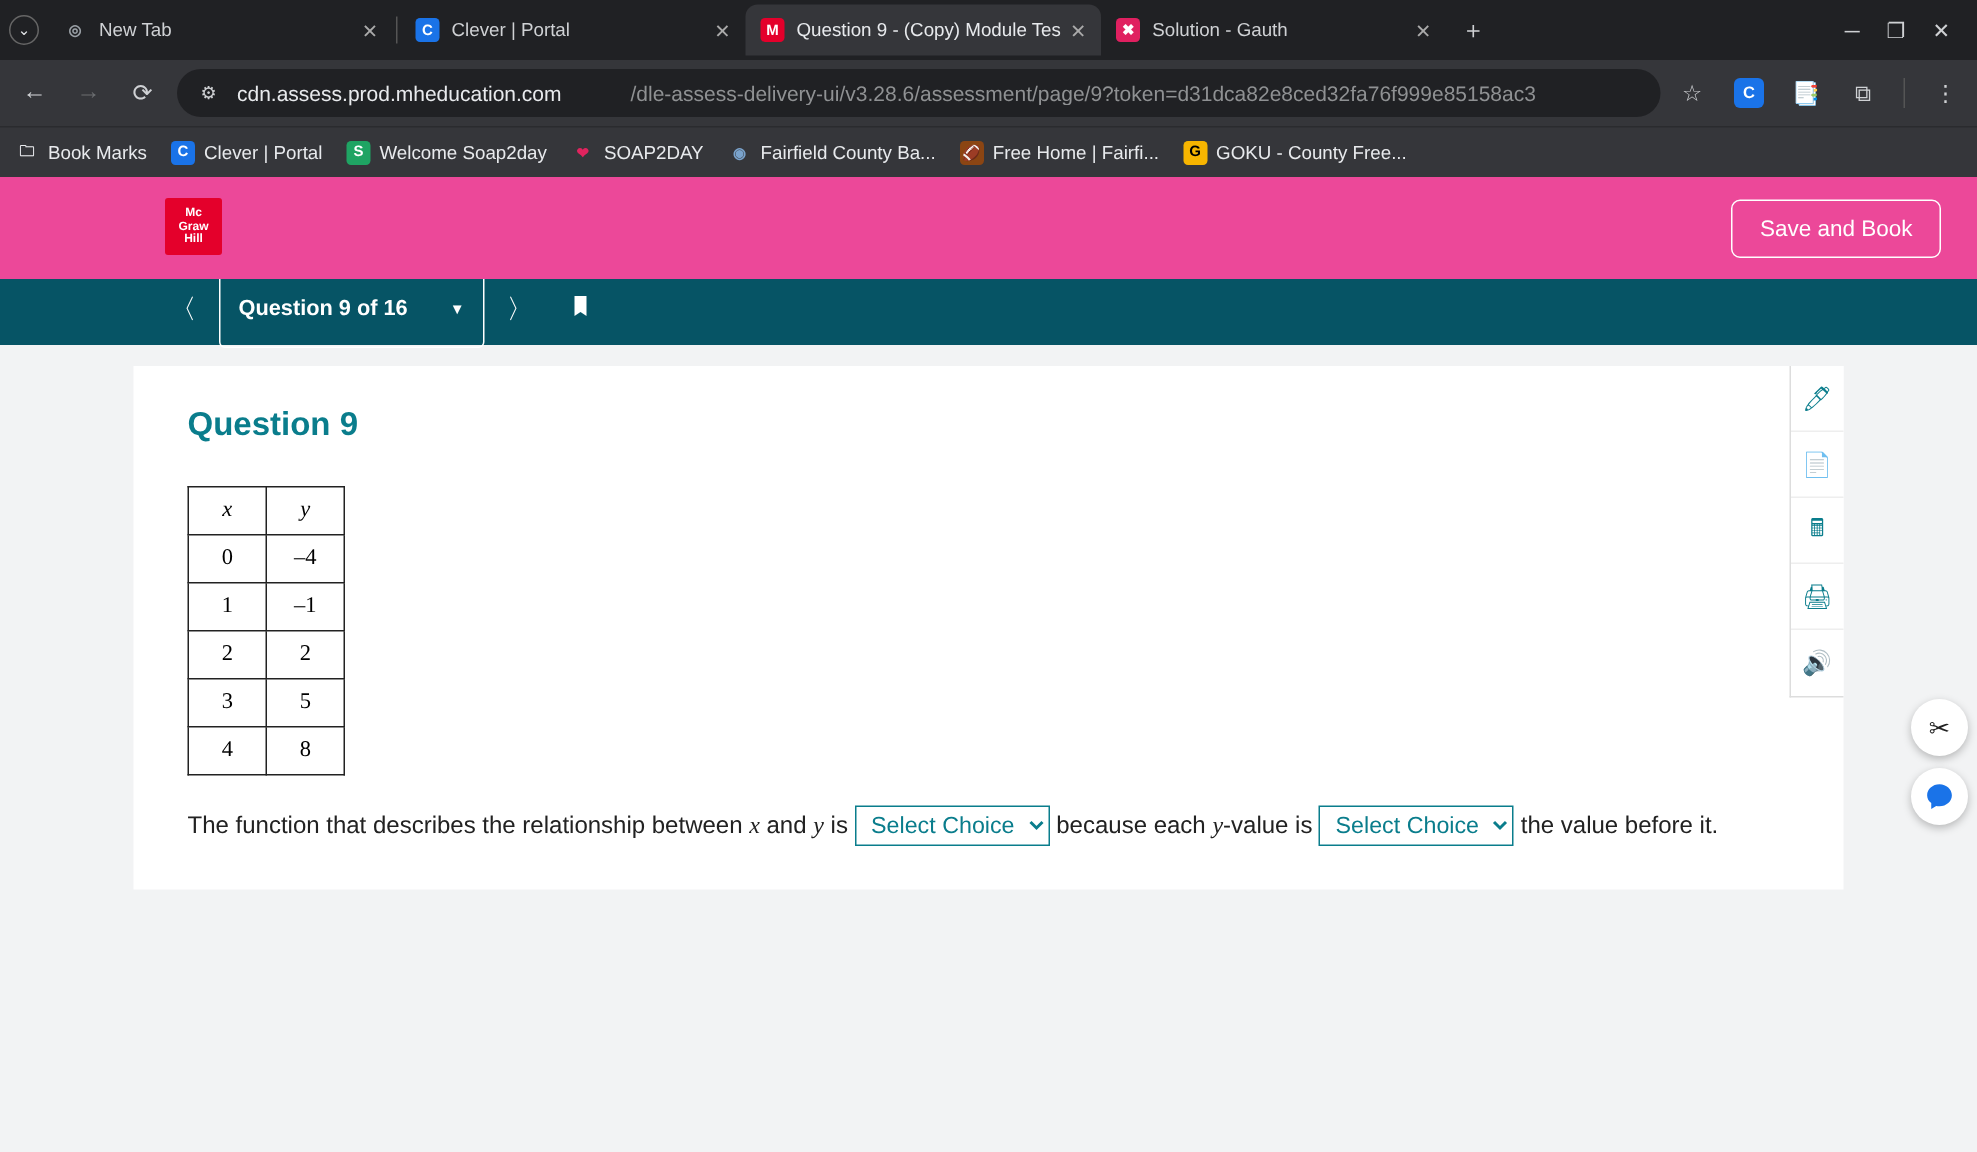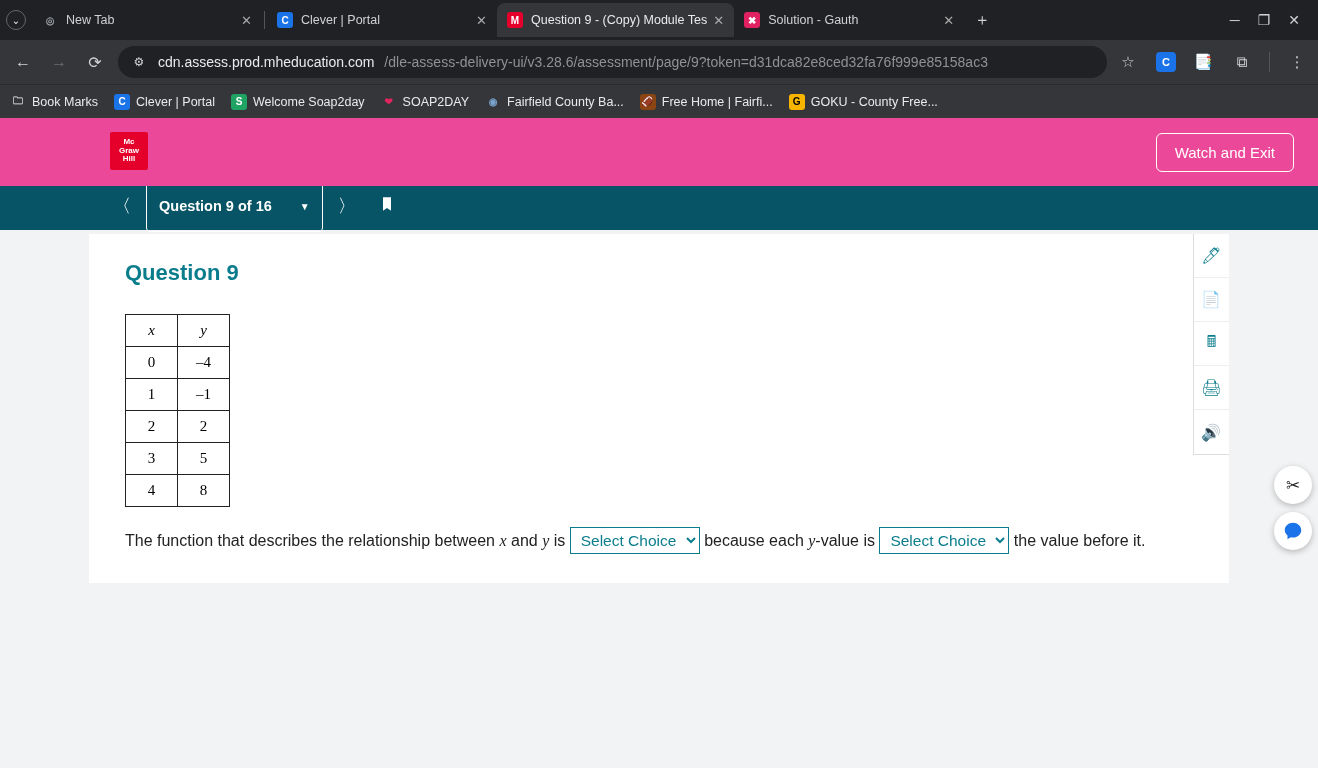--- a/index.html
+++ b/index.html
@@ -16,40 +16,40 @@
   .tab-sep { width:1px; height:18px; background:#555; margin:0 2px; }
   .newtab-btn { width:28px; height:28px; display:flex; align-items:center; justify-content:center; color:#cfd1d4; font-size:16px; cursor:pointer; margin-left:4px;}
   .win-controls { margin-left:auto; display:flex; align-items:center; gap:18px; padding-right:12px; color:#cfd1d4; }
   .win-controls span { cursor:pointer; font-size:14px; }
   .addr-row { display:flex; align-items:center; height:44px; padding:0 10px; background:#35363a; gap:10px;}
   .addr-row .nav-ico { width:26px; text-align:center; color:#cfd1d4; font-size:16px; cursor:pointer;}
   .addr-row .nav-ico.dim { color:#6b6d70; }
   .omnibox { flex:1; height:32px; background:#202124; border-radius:16px; display:flex; align-items:center; padding:0 12px; color:#cfd1d4; font-size:14px; gap:10px; }
   .omnibox .site-ico { width:18px; height:18px; font-size:12px; color:#cfd1d4; display:flex; align-items:center; justify-content:center;}
   .omnibox .url-host { color:#e8eaed;}
-  .omnibox .url-path { color:#8f9193; white-space:nowrap; overflow:hidden; text-overflow:ellipsis; }
+  .omnibox .url-path { color:#8f9193; white-space:nowrap; overflow:hidden; text-overflow:ellipsis;margin-left:36px; }
   .addr-right { display:flex; align-items:center; gap:16px; color:#cfd1d4; }
   .addr-right .ico { width:22px; height:22px; display:flex; align-items:center; justify-content:center; cursor:pointer; font-size:15px;}
   .clever-badge { background:#1a73e8; color:#fff; width:20px; height:20px; border-radius:4px; display:flex; align-items:center; justify-content:center; font-size:11px; font-weight:bold;}
   .bookmarks-row { display:flex; align-items:center; height:34px; padding:0 10px; background:#35363a; gap:16px; font-size:12.5px; color:#e8eaed; border-top:1px solid #2a2b2e;}
   .bookmarks-row .bm { display:flex; align-items:center; gap:6px; cursor:pointer; white-space:nowrap;}
   .bookmarks-row .bm .bico { width:16px; height:16px; border-radius:3px; display:flex; align-items:center; justify-content:center; font-size:10px; font-weight:bold;}
   
   .app-header { background:#ec4899; height:68px; display:flex; align-items:center; padding:0 24px 0 110px; color:#fff; position:relative;}
   .mgh-logo { position:absolute; left:110px; top:14px; width:38px; height:38px; background:#e4002b; color:#fff; font-size:8px; line-height:1.05; font-weight:bold; display:flex; flex-direction:column; align-items:center; justify-content:center; text-align:center; border-radius:2px;}
   .app-title { margin-left:50px; font-size:17px; font-weight:bold; }
   .save-exit { margin-left:auto; border:1.5px solid #fff; border-radius:6px; padding:10px 18px; font-size:15px; cursor:pointer; color:#fff;}
   .qnav-bar { background:#065465; height:44px; display:flex; align-items:center; padding:0 0 4px 106px; gap:8px; color:#fff;}
   .qnav-btn { width:32px; height:34px; display:flex; align-items:center; justify-content:center; cursor:pointer; font-size:18px;}
   .qselect { border:1px solid #fff; border-radius:4px; height:51px; display:flex; align-items:center; padding:0 12px; gap:28px; cursor:pointer; font-size:14.5px; font-weight:bold;}
   .qselect .caret { font-size:10px;}
   .qnav-bookmark { margin-left:8px; cursor:pointer; }
   .qnav-bookmark svg { width:16px; height:20px; fill:#fff;}
   
-  .stage { background:#f2f3f4; display:flex; padding:4px; height:calc(768px - 40px - 44px - 34px - 68px - 44px); }
+  .stage { background:#f2f3f4; display:flex; padding:14px; height:calc(768px - 40px - 44px - 34px - 68px - 44px); }
   .page { background:#fff; margin:0 auto; width:1140px; padding:26px 36px; position:relative; }
   .qtitle { color:#0a7d8c; font-size:22px; font-weight:bold; margin-bottom:28px;}
   .qtext { font-size:16px; color:#222; line-height:1.6; }
   .qtext .ital { font-style:italic; font-family:'Times New Roman', serif;}
   table.data { border-collapse:collapse; margin:8px 0 18px 0; }
   table.data td, table.data th { border:1px solid #222; width:52px; height:32px; text-align:center; font-size:15px; font-family:'Times New Roman', serif;}
   table.data th { font-style:italic; font-weight:normal;}
   .sel { border:1.5px solid #0a7d8c; color:#0a7d8c; font-size:15.5px; padding:3px 6px; background:#fff; cursor:pointer; font-family:inherit;}
   .sentence { font-size:16px; color:#222; line-height:2; }
   .sentence .ital { font-style:italic; font-family:'Times New Roman', serif;}
@@ -153,21 +153,21 @@
     </div>
   </div>
 </div>
 
 <div class="app-header">
   <div class="mgh-logo">
     <span>Mc</span>
     <span>Graw</span>
     <span>Hill</span>
   </div>
-  <div class="save-exit">Watch and Exit</div>
+  <div class="save-exit">Save and Book</div>
 </div>
 
 <div class="qnav-bar">
   <div class="qnav-btn">〈</div>
   <div class="qselect">
     <span>Question 9 of 16</span>
     <span class="caret">▼</span>
   </div>
   <div class="qnav-btn">〉</div>
   <div class="qnav-bookmark">

